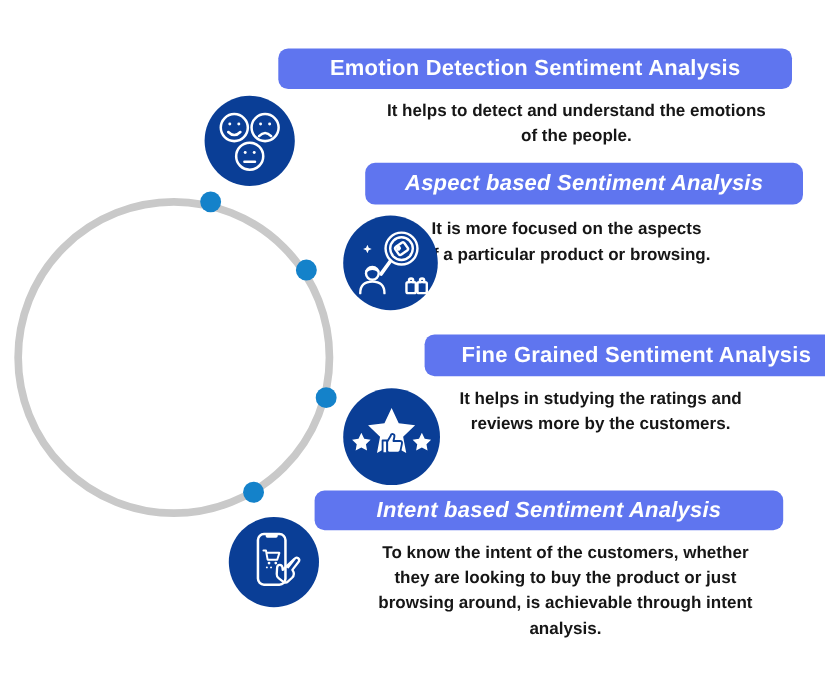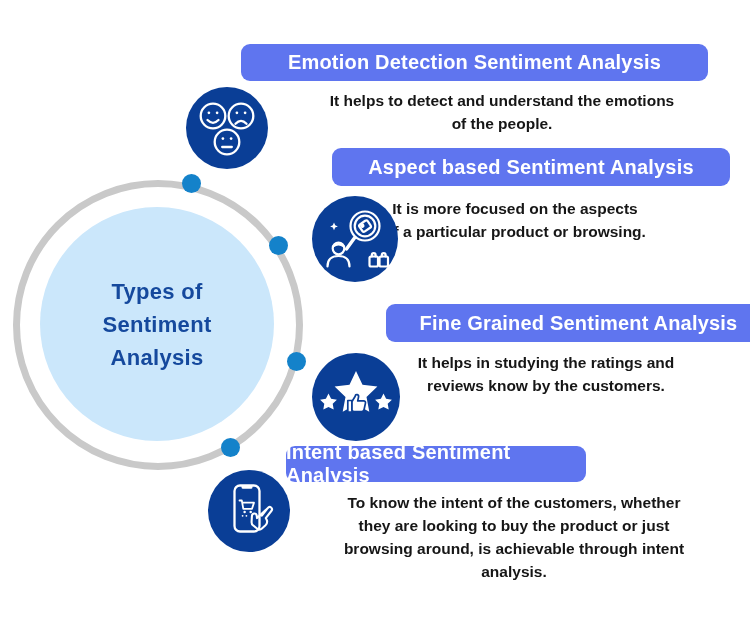--- a/index.html
+++ b/index.html
@@ -26,55 +26,50 @@
     position:absolute;width:19px;height:19px;border-radius:50%;background:#1482ca;
   }
   .dot1{left:182px;top:174px;} .dot2{left:269px;top:236px;}
   .dot3{left:287px;top:352px;} .dot4{left:221px;top:438px;}
   
   .bar{
     position:absolute;background:#5f75ef;border-radius:9px;
     display:flex;align-items:center;justify-content:center;
     color:#ffffff;font-weight:bold;font-size:20px;letter-spacing:.2px;
   }
-  .s1 .bar{left:241px;top:44px;width:467px;height:37px;}
-  .s2 .bar{left:332px;top:148px;width:398px;height:38px;}
+  .s1 .bar{left:253px;top:44px;width:467px;height:37px;}
+  .s2 .bar{left:332px;top:148px;width:398px;height:38px;font-style:italic;}
   .s3 .bar{left:338px;top:304px;width:385px;height:38px;margin-left:48px;}
-  .s4 .bar{left:286px;top:446px;width:300px;height:36px;}
+  .s4 .bar{left:286px;top:446px;width:426px;height:36px;font-style:italic;}
   
   .desc{
     position:absolute;white-space:pre-line;text-align:center;
     color:#161616;font-weight:bold;font-size:15.5px;line-height:23px;
   }
-  .s1 .desc{left:292px;top:89px;width:420px;}
+  .s1 .desc{left:314px;top:89px;width:420px;}
   .s2 .desc{left:345px;top:197px;width:340px;}
   .s3 .desc{left:376px;top:351px;width:340px;}
   .s4 .desc{left:304px;top:491px;width:420px;}
   
   .icon-circle{
     position:absolute;border-radius:50%;background:#0a3e96;
     display:flex;align-items:center;justify-content:center;
   }
   .s1 .icon-circle{left:186px;top:87px;width:82px;height:82px;}
   .s2 .icon-circle{left:312px;top:196px;width:86px;height:86px;}
   .s3 .icon-circle{left:312px;top:353px;width:88px;height:88px;}
   .s4 .icon-circle{left:208px;top:470px;width:82px;height:82px;}
   .icon-circle svg{display:block;width:100%;height:100%;}
 </style>
 </head>
 <body>
 
 <div id="canvas">
 
   <div class="ring"></div>
-  <div class="hub">
-    <div class="hub-title">Types of
-Sentiment
-Analysis</div>
-  </div>
   <div class="dot dot1"></div>
   <div class="dot dot2"></div>
   <div class="dot dot3"></div>
   <div class="dot dot4"></div>
 
   <div class="section s1">
     <div class="bar">
       <span>Emotion Detection Sentiment Analysis</span>
     </div>
     <div class="desc">It helps to detect and understand the emotions
@@ -128,21 +123,21 @@
         <path d="M22 26.5 l1.2 2.7 2.7 1.2 -2.7 1.2 -1.2 2.7 -1.2-2.7 -2.7-1.2 2.7-1.2 z" fill="#ffffff"></path>
       </svg>
     </div>
   </div>
 
   <div class="section s3">
     <div class="bar">
       <span>Fine Grained Sentiment Analysis</span>
     </div>
     <div class="desc">It helps in studying the ratings and
-reviews know by the customers.</div>
+reviews more by the customers.</div>
     <div class="icon-circle">
       <svg viewBox="0 0 88 88">
         <g fill="#ffffff">
           <path d="M44 18 L50.5 31.7 L65.4 33.6 L54.5 44 L57.3 58.8 L44 51.5 L30.7 58.8 L33.5 44 L22.6 33.6 L37.5 31.7 Z"></path>
           <path d="M16.5 40.5 l2.6 5.3 5.8 .9 -4.2 4.1 1 5.8 -5.2-2.7 -5.2 2.7 1-5.8 -4.2-4.1 5.8-.9 z"></path>
           <path d="M71.5 40.5 l2.6 5.3 5.8 .9 -4.2 4.1 1 5.8 -5.2-2.7 -5.2 2.7 1-5.8 -4.2-4.1 5.8-.9 z"></path>
         </g>
         <g fill="#ffffff" stroke="#0a3e96" stroke-width="1.7" stroke-linejoin="round" stroke-linecap="round">
           <rect x="35.8" y="47.5" width="4.2" height="11.5"></rect>
           <path d="M40 57 v-8.5 l3.2-5.3 q.4-2 2.1-1.6 q1.7 .4 1.2 2.7 l-.8 3.6 h5.8 q2.4 0 1.9 2.4 l-1.3 6.2 q-.4 2-2.4 2 h-7.6 q-1.6 0-2.1-1.5 z"></path>

